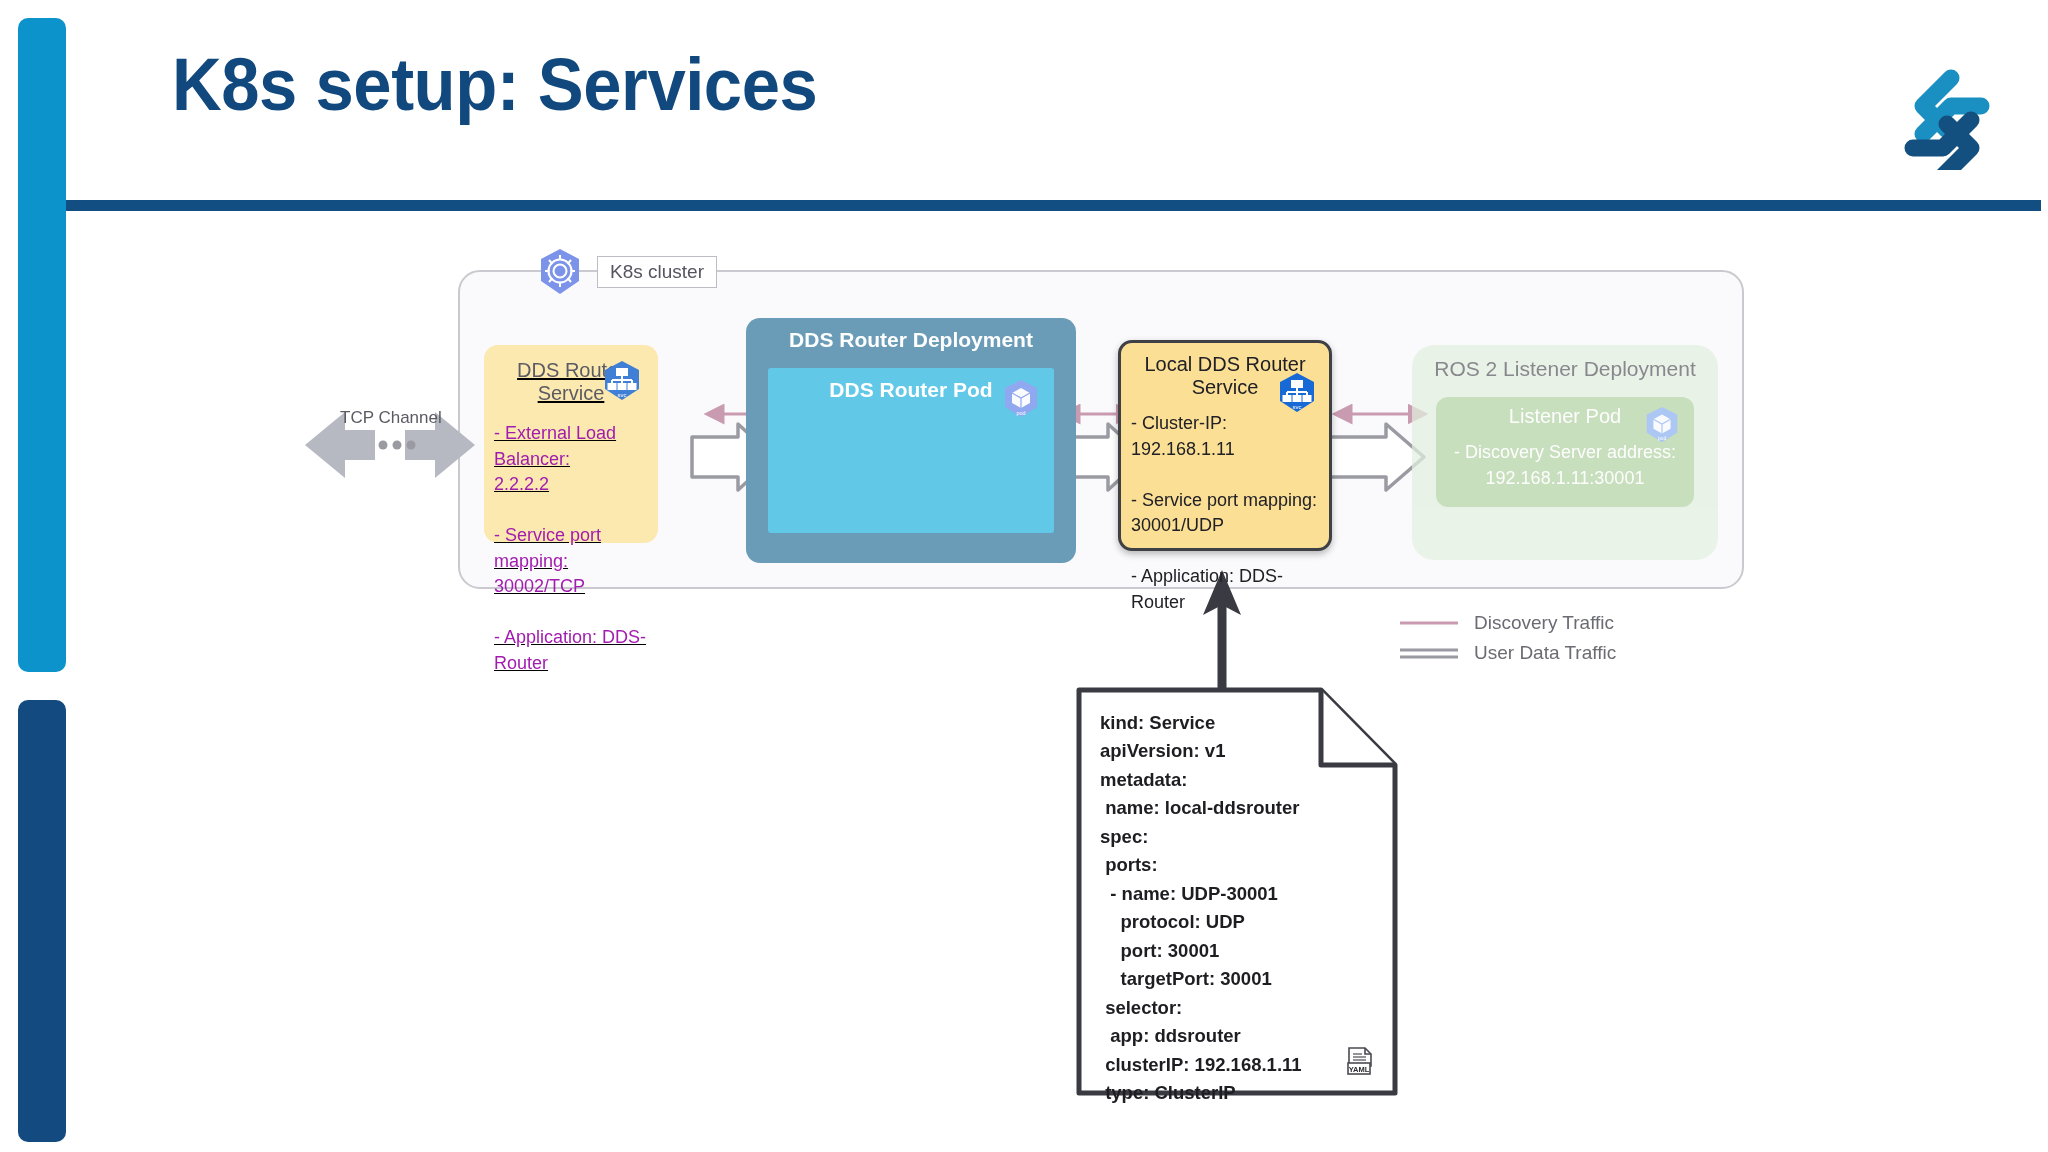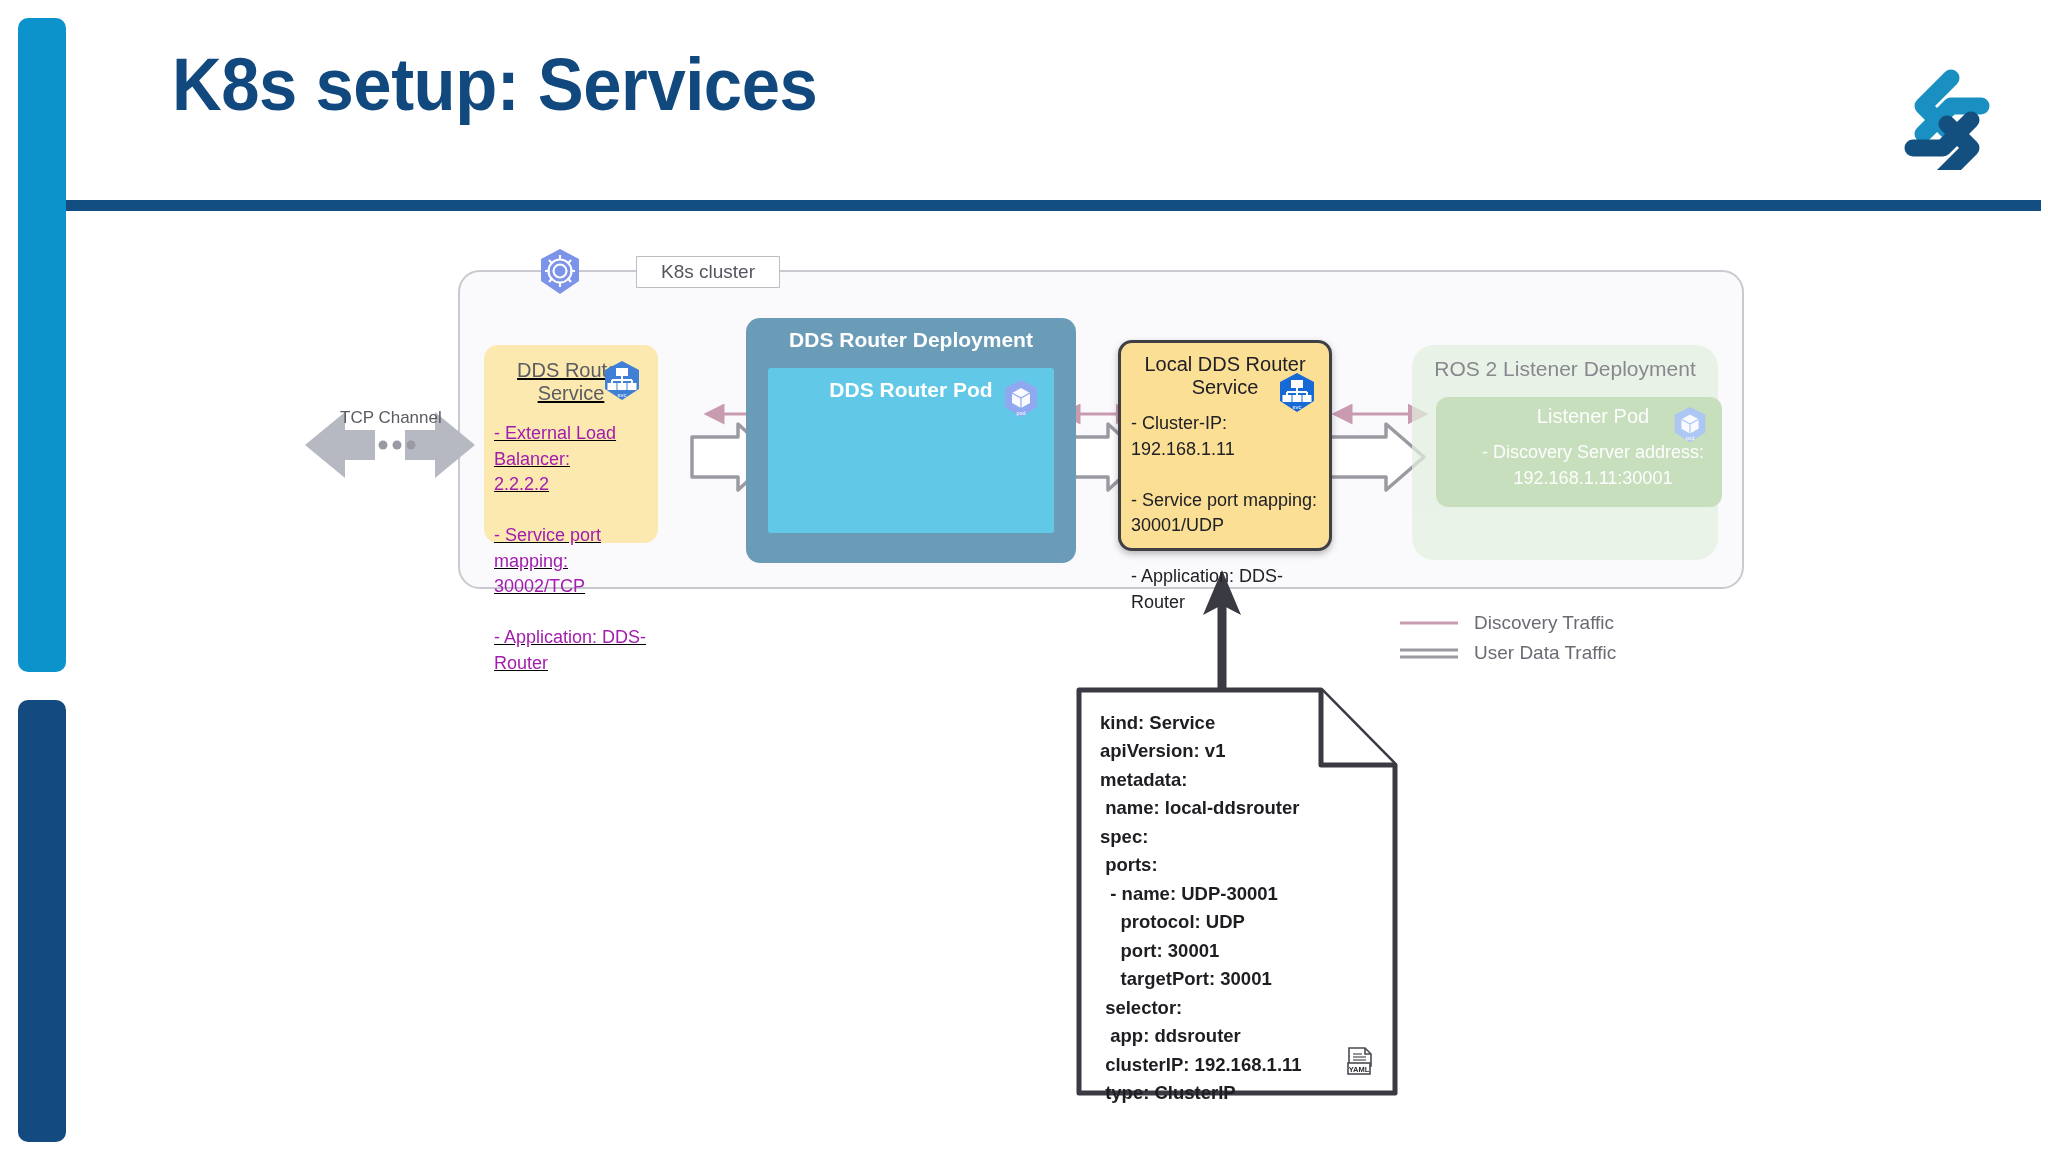--- a/index.html
+++ b/index.html
@@ -43,26 +43,25 @@
 
   
   #cluster-box {
     left: 458px; top: 270px; width: 1282px; height: 315px;
     background: #fafafc;
     border: 2px solid #c9c9cf;
     border-radius: 22px;
   }
   #cluster-label {
     left: 597px; top: 256px;
-    padding: 4px 24px;
+    padding: 4px 12px;
     background: #ffffff;
     border: 1px solid #bdbdc4;
     font-size: 19px; color: #555560;
     white-space: nowrap;
-    margin-left: 39px;
   }
   #k8s-wheel { left: 535px; top: 247px; width: 50px; height: 50px; }
 
   
   .card-title {
     text-align: center; white-space: pre-line;
     line-height: 1.15;
   }
   .card-body { white-space: pre-line; line-height: 1.42; }
 
@@ -123,21 +122,20 @@
     background: #e3f0e0;
     border-radius: 22px;
     opacity: 0.72;
   }
   #dep-listener .card-title { margin-top: 12px; font-size: 21px; color: #5b5b63; }
   #pod-listener {
     position: absolute;
     left: 24px; top: 52px; width: 258px; height: 110px;
     background: #b6d5a6;
     border-radius: 12px;
-    padding-left: 28px;
   }
   #pod-listener .card-title { margin-top: 8px; font-size: 20px; color: #ffffff; }
   #pod-listener .card-body  {
     margin-top: 12px; font-size: 18px; color: #ffffff; text-align: center;
   }
   #pod-listener-icon { position: absolute; right: 12px; top: 8px; width: 40px; height: 40px; }
 
   
   #tcp-channel { left: 305px; top: 400px; width: 170px; height: 90px; }
   #tcp-channel-label {

